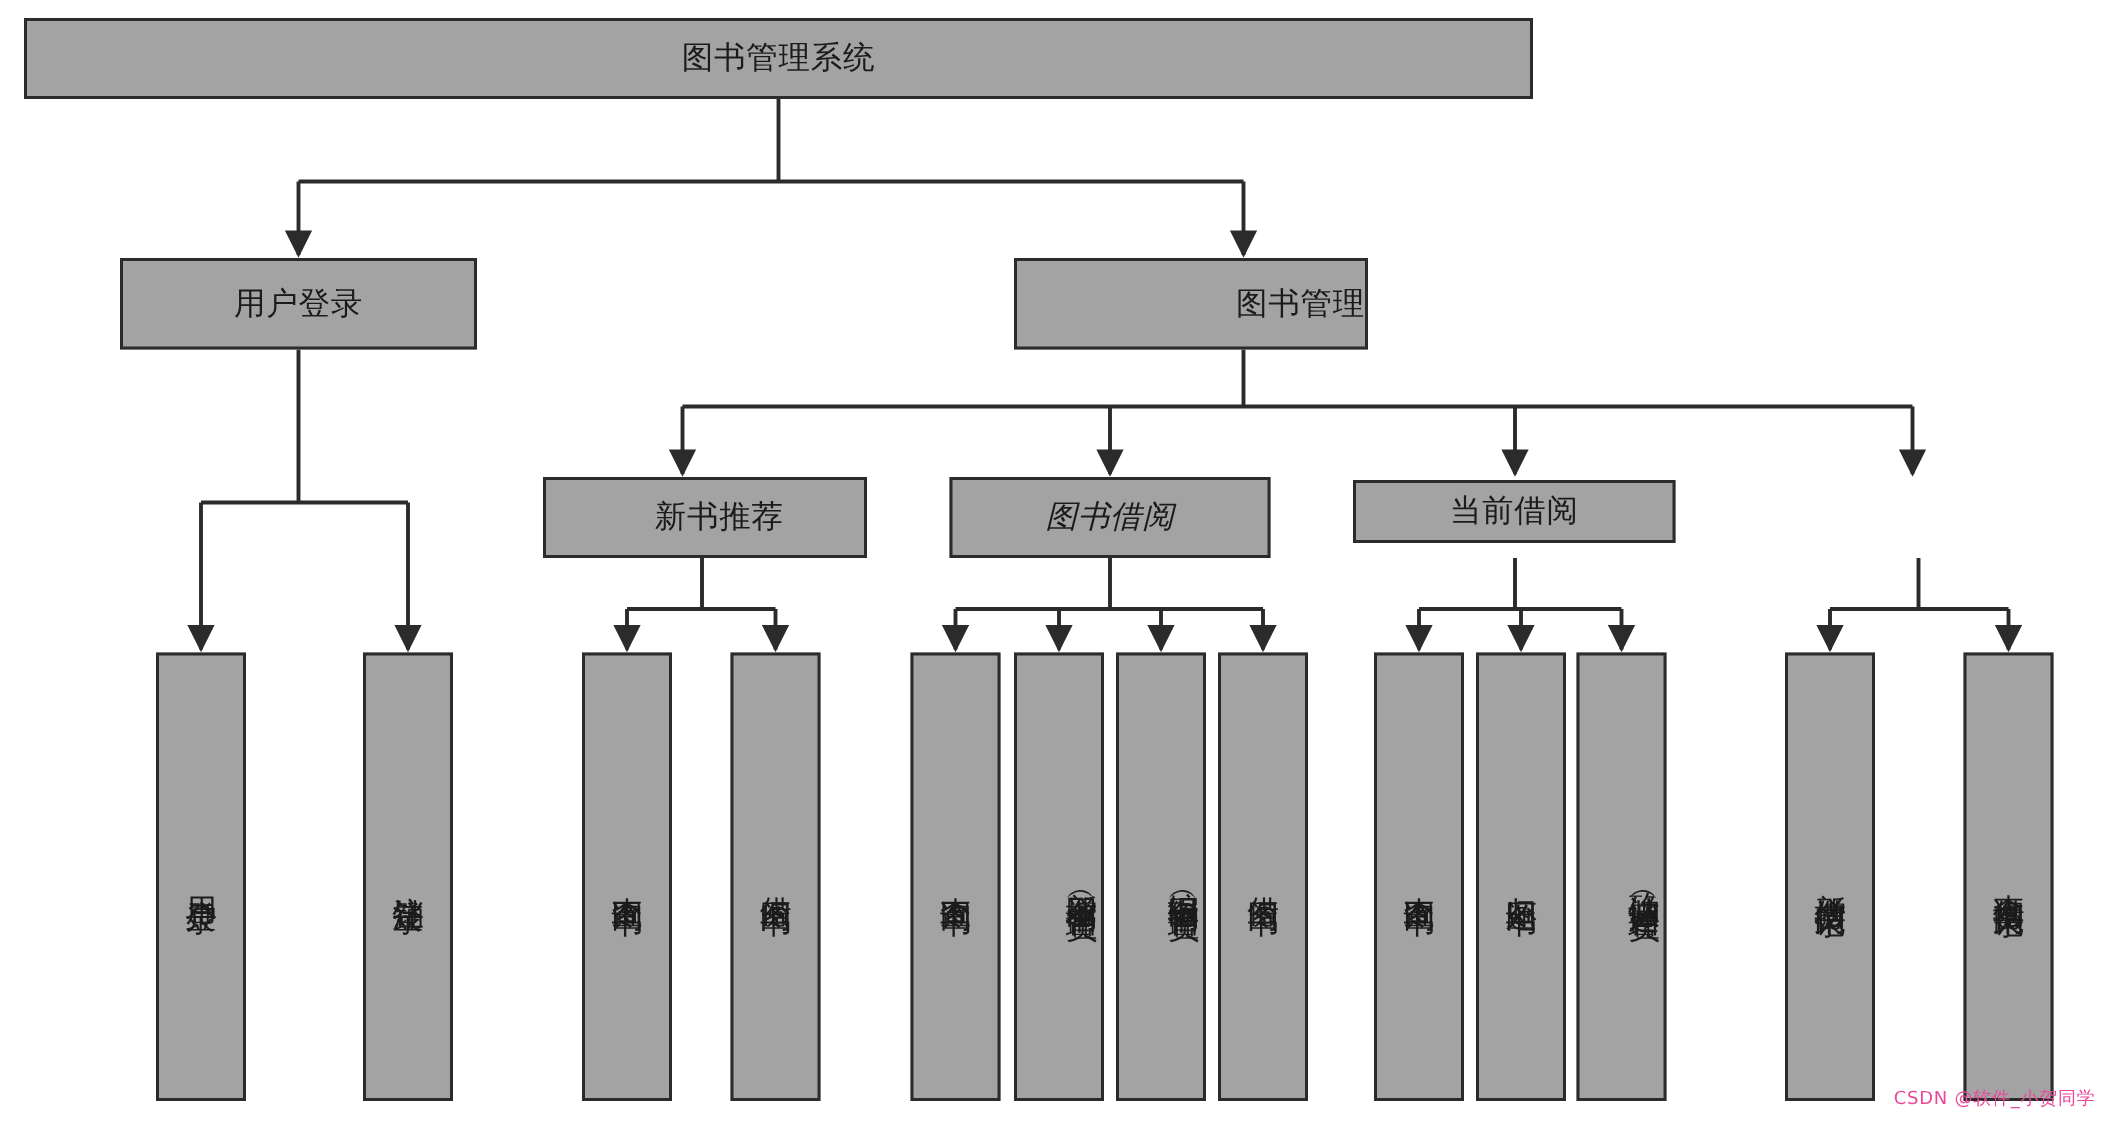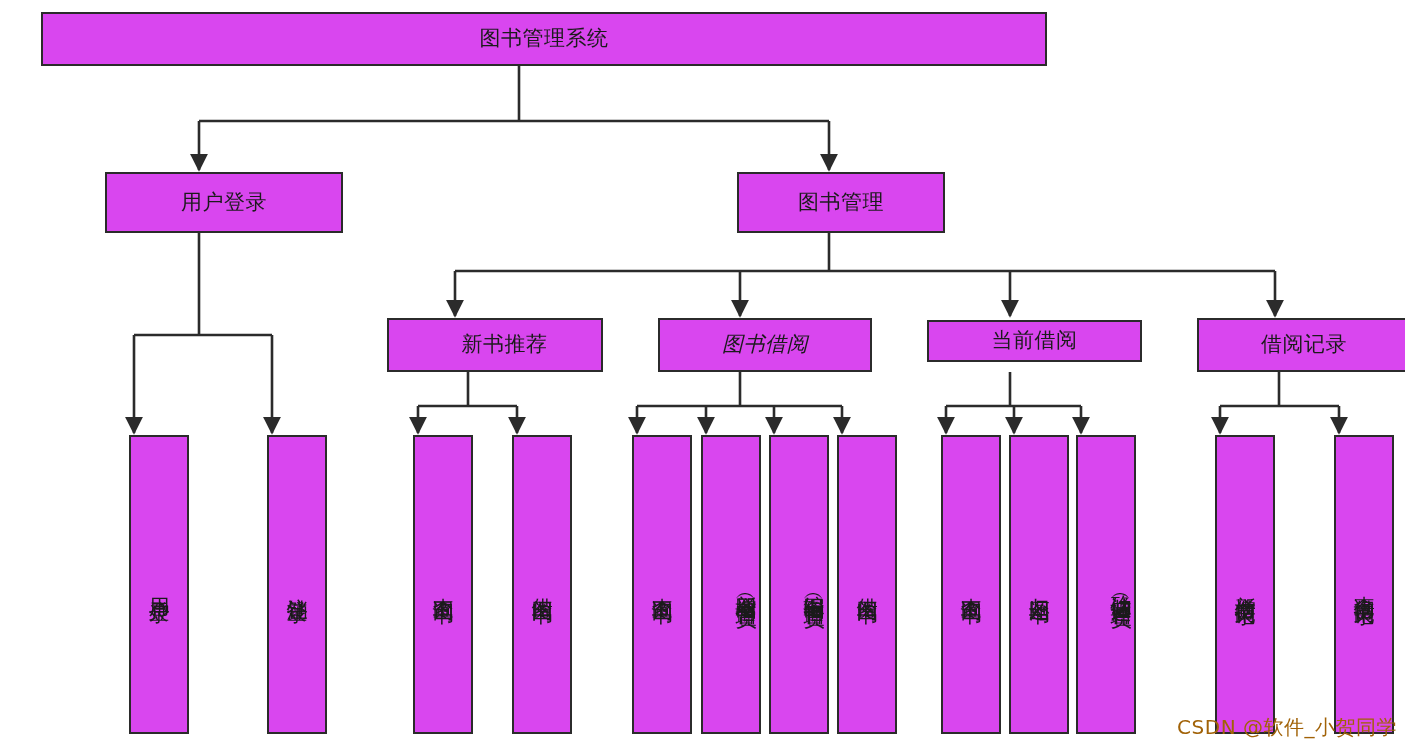--- a/index.html
+++ b/index.html
@@ -23,26 +23,25 @@
     left: 0;
     top: 0;
     width: 1405px;
     height: 747px;
     pointer-events: none;
   }
   .node {
     position: absolute;
     box-sizing: border-box;
     border: 2px solid #2b2b2b;
-    background: #d946ef;
+    background: #a3a3a3;
     display: flex;
     align-items: center;
     justify-content: center;
     color: #1b1b1b;
-    margin-left: 25px;
   }
   .node.h {
     font-size: 21px;
     line-height: 1.2;
     letter-spacing: 0.5px;
   }
   .node.v {
     writing-mode: vertical-rl;
     text-orientation: upright;
     font-size: 21px;
@@ -62,22 +61,22 @@
     
   }
   .node.v.mid {
     align-items: center;
     padding-top: 0;
   }
   #watermark {
     position: absolute;
     right: 8px;
     bottom: 6px;
-    font-size: 20px;
-    color: #a16207;
+    font-size: 12px;
+    color: #ec4899;
     letter-spacing: 0.5px;
     white-space: nowrap;
     user-select: none;
   }
 </style>
 </head>
 <body>
 
 <div id="canvas">
 
@@ -131,35 +130,32 @@
     </g>
   </svg>
 
   <div class="node h" style="left: 16px; top: 12px; width: 1006px; height: 54px;">
     <span>图书管理系统</span>
   </div>
 
   <div class="node h" style="left: 80px; top: 172px; width: 238px; height: 61px;">
     <span>用户登录</span>
   </div>
-  <div class="node h" style="left: 712px; top: 172px; width: 208px; height: 61px;">
+  <div class="node h" style="left: 676px; top: 172px; width: 236px; height: 61px; justify-content: flex-end;">
     <span>图书管理</span>
   </div>
 
   <div class="node h" style="left: 362px; top: 318px; width: 216px; height: 54px; padding-left: 19px;">
     <span>新书推荐</span>
   </div>
   <div class="node h" style="left: 633px; top: 318px; width: 214px; height: 54px; font-style: italic;">
     <span>图书借阅</span>
   </div>
   <div class="node h" style="left: 902px; top: 320px; width: 215px; height: 42px;">
     <span>当前借阅</span>
-  </div>
-  <div class="node h" style="left: 1172px; top: 318px; width: 214px; height: 54px;">
-    <span>借阅记录</span>
   </div>
 
   <div class="node v mid" style="left: 104px; top: 435px; width: 60px; height: 299px;">
     <span class="vtext">用户登录</span>
   </div>
   <div class="node v mid" style="left: 242px; top: 435px; width: 60px; height: 299px;">
     <span class="vtext">注销登录</span>
   </div>
   <div class="node v mid" style="left: 388px; top: 435px; width: 60px; height: 299px;">
     <span class="vtext">查询图书</span>

